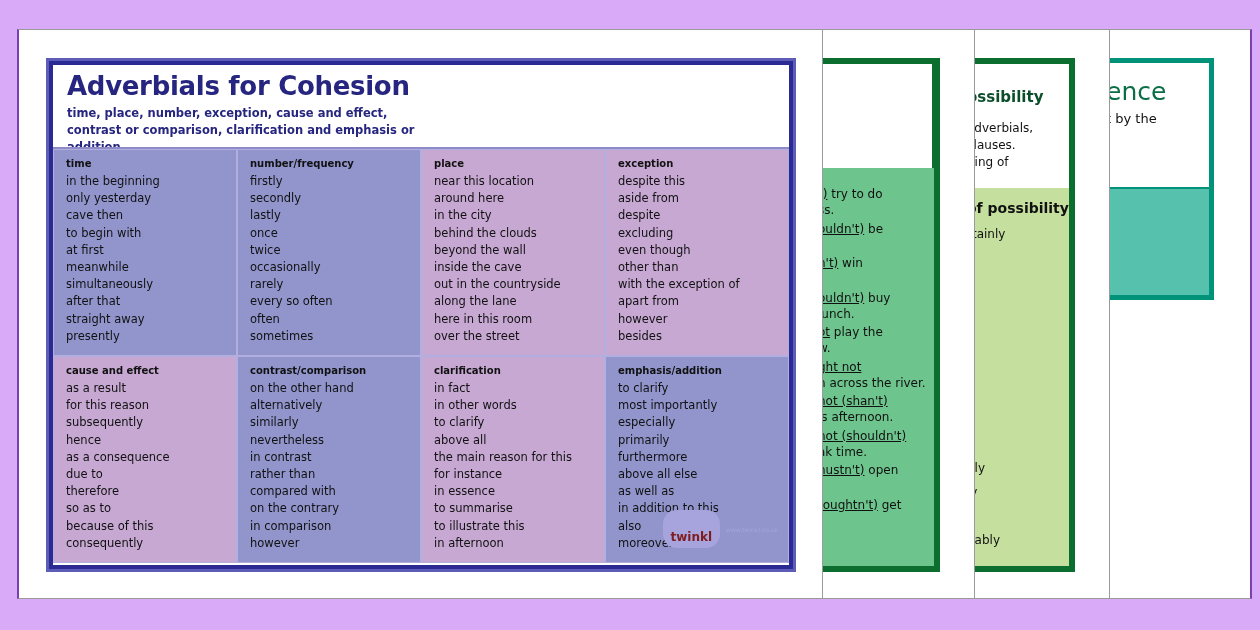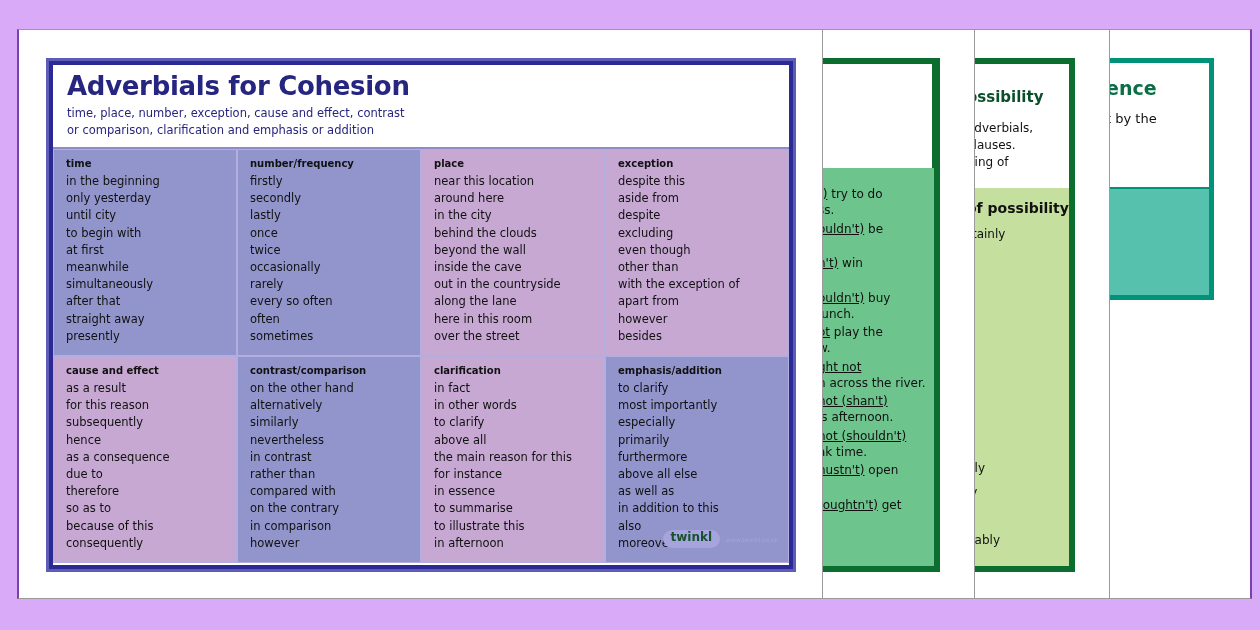--- a/index.html
+++ b/index.html
@@ -16,21 +16,21 @@
   }
   
   #sheet4 { left: 1100px; top: 29px; width: 152px; height: 570px; border-right: 2px solid #7a3fb0; }
   #sheet3 { left: 960px; top: 29px; width: 150px; height: 570px; }
   #sheet2 { left: 815px; top: 29px; width: 160px; height: 570px; }
   #sheet1 { left: 17px; top: 29px; width: 806px; height: 570px; border-left: 2px solid #7a3fb0; }
 
   
   .teal-frame { position: absolute; left: 5px; top: 28px; width: 108px; height: 242px; border: 5px solid #00937a; border-left: none; background: #56c2ad; }
   .teal-header { position: absolute; left: 0; top: 0; width: 100%; height: 126px; background: #fff; border-bottom: 2px solid #00937a; }
-  .teal-title { position: absolute; left: 0; top: 14px; color: #0b6e47; font-weight: bold; font-size: 19px; }
+  .teal-title { position: absolute; left: 0; top: 14px; color: #0b6e47; font-weight: normal; font-size: 25px; }
   .teal-sub { position: absolute; left: 0; top: 48px; color: #111; font-size: 13px; }
 
   
   .lg-frame { position: absolute; left: 4px; top: 28px; width: 110px; height: 514px; border: 6px solid #0b6e2f; border-left: 2px solid #0b6e2f; background: #c5df9f; }
   .lg-header { position: absolute; left: 0; top: 0; width: 100%; height: 124px; background: #fff; }
   .lg-title { position: absolute; left: 0; top: 24px; color: #0b4e2a; font-weight: bold; font-size: 15px; white-space: nowrap; }
   .lg-desc { position: absolute; left: 0; top: 56px; color: #111; font-size: 12px; line-height: 17px; white-space: nowrap; }
   .lg-col-title { position: absolute; left: 0; top: 136px; color: #111; font-weight: bold; font-size: 14px; white-space: nowrap; }
   .lg-items { position: absolute; left: 0; color: #111; font-size: 12px; line-height: 24px; white-space: nowrap; }
 
@@ -48,42 +48,42 @@
   }
   .poster-inner { position: relative; width: 100%; height: 100%; background: #fff; }
   .poster-header { position: absolute; left: 0; top: 0; width: 100%; height: 82px; background: #fff; }
   .poster-title {
     position: absolute; left: 14px; top: 6px;
     font-family: "DejaVu Sans", sans-serif; font-weight: bold;
     font-size: 26px; color: #26257f; letter-spacing: -0.3px;
   }
   .poster-subtitle {
     position: absolute; left: 14px; top: 40px; width: 350px;
-    font-weight: normal; font-size: 11.5px; line-height: 17px; color: #26257f;
+    font-weight: bold; font-size: 11.5px; line-height: 17px; color: #26257f;
   }
   .poster-desc {
     position: absolute; left: 382px; top: 8px; width: 352px;
     font-size: 11.5px; line-height: 17px; color: #111;
   }
   .grid {
     position: absolute; left: 0; top: 82px; width: 100%; height: 416px;
     display: grid; grid-template-columns: repeat(4, 1fr); grid-template-rows: repeat(2, 1fr);
     border-top: 2px solid #8d8cc9;
   }
   .cell { padding: 4px 12px; border: 1px solid #b3aee0; position: relative; }
   .cell.blue { background: #9195cc; }
   .cell.pink { background: #c7a8d3; }
   .cell-title { font-weight: bold; font-size: 10px; color: #111; line-height: 19px; margin-bottom: 0px; white-space: nowrap; }
   .cell-item { font-size: 11.5px; color: #111; line-height: 17.2px; white-space: nowrap; }
   .logo {
     position: absolute; right: 10px; bottom: 14px; display: flex; align-items: center; gap: 6px;
   }
   .logo-cloud {
-    background: #a7a3dc; color: #14532d; font-weight: bold; font-size: 12px;
-    padding: 0 8px 4px 8px; border-radius: 14px;
+    background: #a7a3dc; color: #7f1d1d; font-weight: bold; font-size: 12px;
+    padding: 20px 8px 4px 8px; border-radius: 14px;
   }
   .logo-url { color: #a7a3dc; font-size: 6px; }
 </style>
 </head>
 <body>
 
 <div class="sheet" id="sheet4">
   <div class="teal-frame">
     <div class="teal-header">
       <div class="teal-title">ence</div>
@@ -168,21 +168,21 @@
     <div class="poster-inner">
       <div class="poster-header">
         <div class="poster-title">Adverbials for Cohesion</div>
         <div class="poster-subtitle">time, place, number, exception, cause and effect, contrast or comparison, clarification and emphasis or addition</div>
       </div>
       <div class="grid" id="grid">
           <div class="cell blue">
     <div class="cell-title">time</div>
   <div class="cell-item">in the beginning</div>
             <div class="cell-item">only yesterday</div>
-            <div class="cell-item">until city</div>
+            <div class="cell-item">cave then</div>
             <div class="cell-item">to begin with</div>
             <div class="cell-item">at first</div>
             <div class="cell-item">meanwhile</div>
             <div class="cell-item">simultaneously</div>
             <div class="cell-item">after that</div>
             <div class="cell-item">straight away</div>
             <div class="cell-item">presently</div>
           </div>
           <div class="cell blue">
     <div class="cell-title">number/frequency</div>

